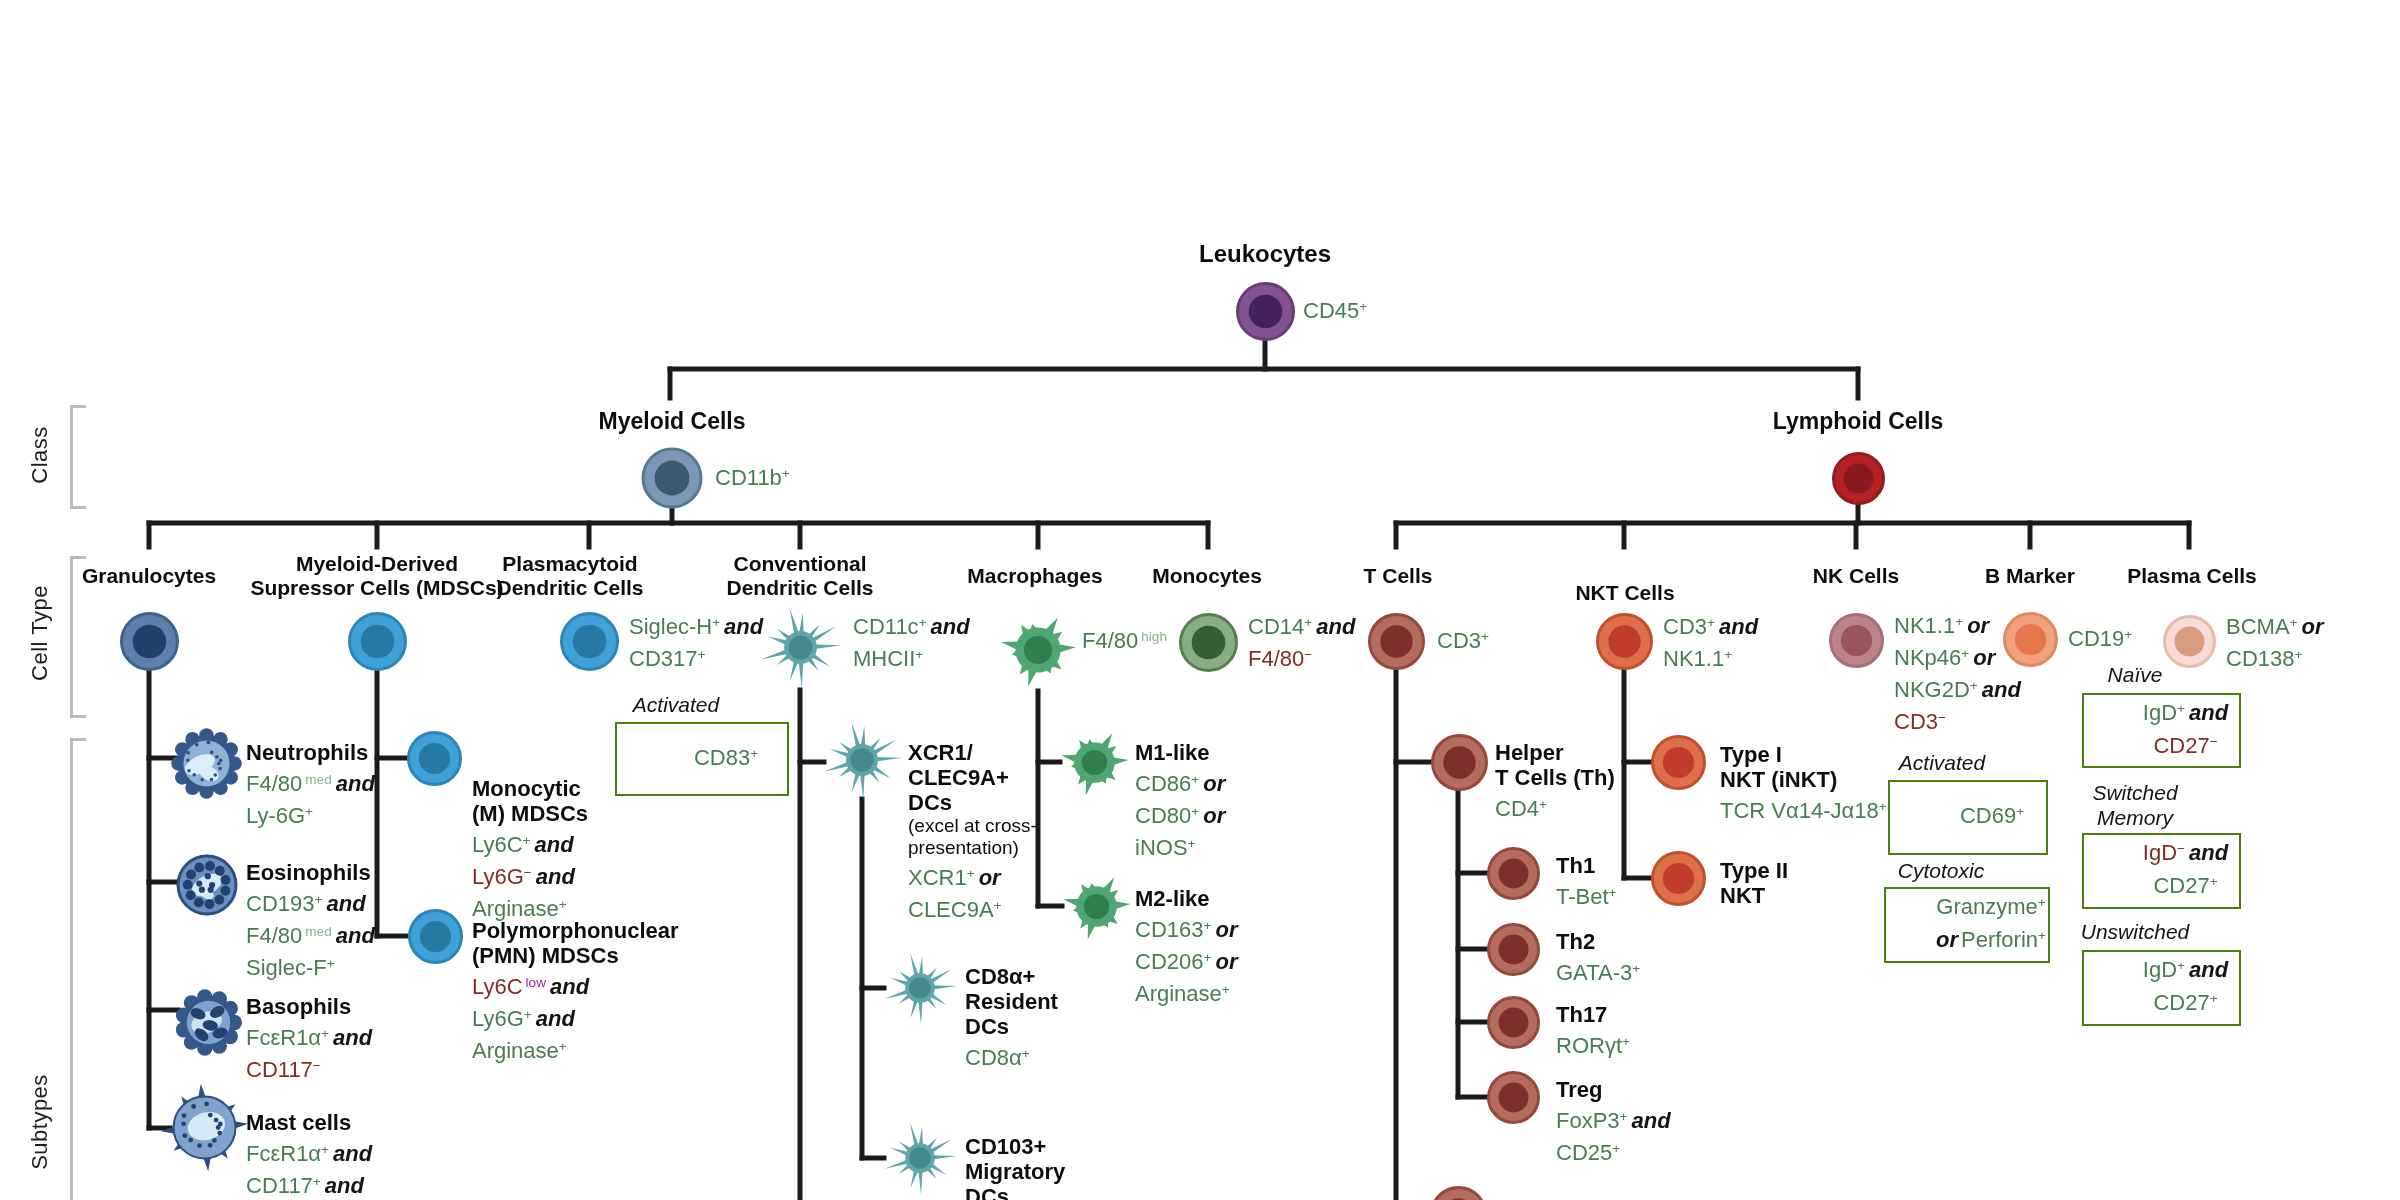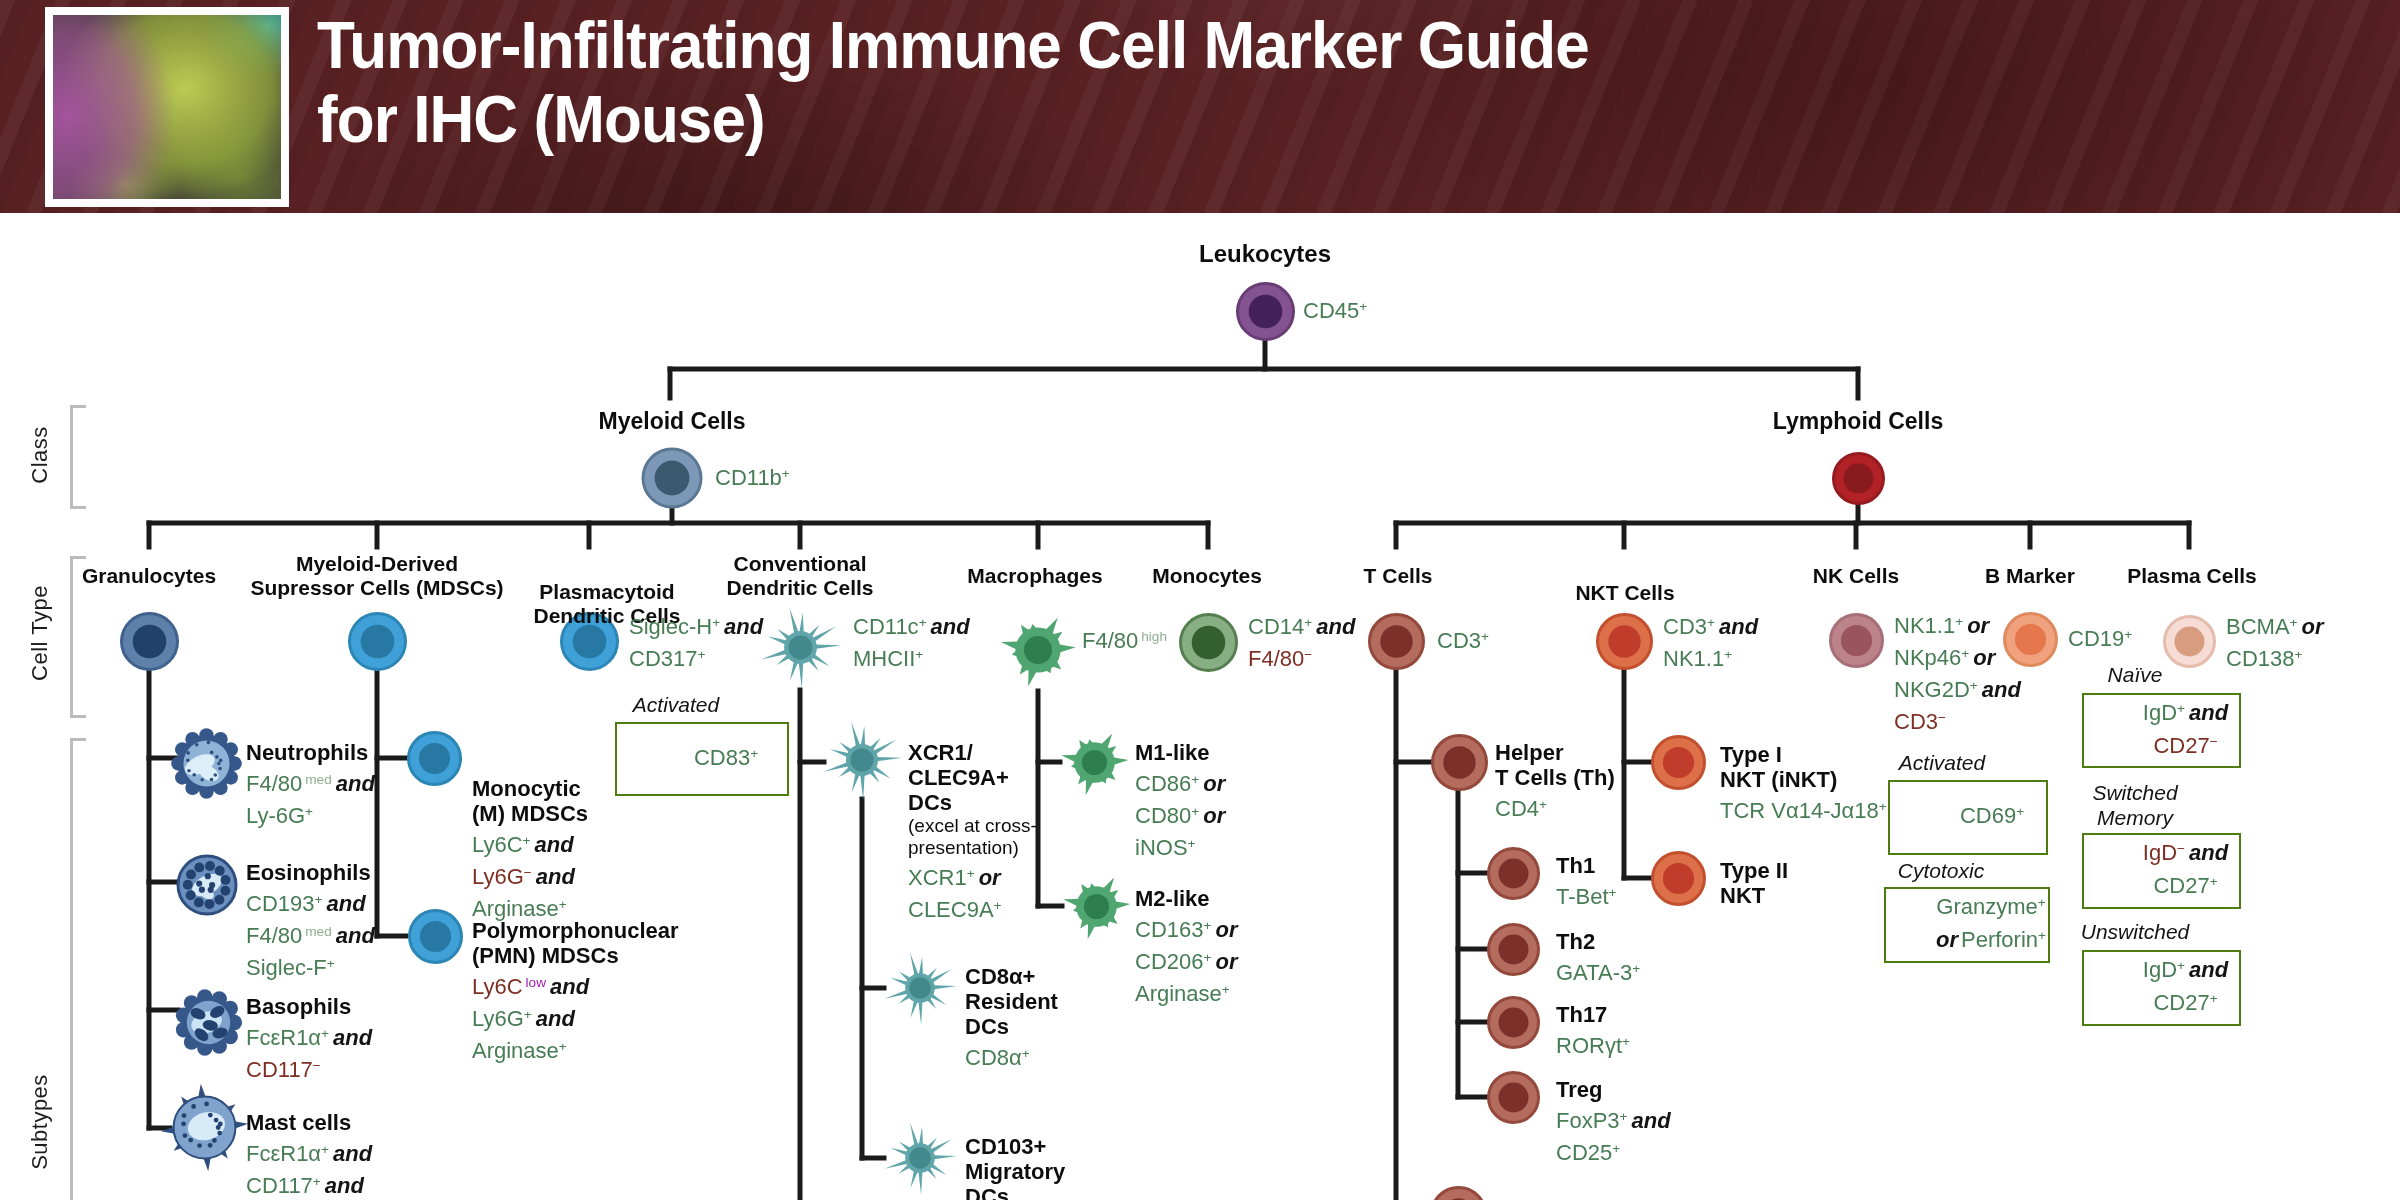--- a/index.html
+++ b/index.html
@@ -52,28 +52,20 @@
   .box-label{position:absolute;transform:translateX(-50%);font-style:italic;font-size:21px;line-height:25px;
     color:#141414;text-align:center;white-space:nowrap;}
   .icon{position:absolute;}
   svg.conn{position:absolute;left:0;top:0;}
 </style>
 </head>
 <body>
 
 <div class="canvas">
 
-  <div class="banner">
-    <div class="banner-streaks"></div>
-    <div class="banner-photo"></div>
-    <div class="banner-title">
-      <div>Tumor-Infiltrating Immune Cell Marker Guide</div>
-      <div>for IHC (Mouse)</div>
-    </div>
-  </div>
 
   <svg class="conn" id="connectors" width="2400" height="1200">
       <line x1="1265" y1="341" x2="1265" y2="369" stroke="#1A1A1A" stroke-width="5" stroke-linecap="square"></line>
       <line x1="670" y1="369" x2="1858" y2="369" stroke="#1A1A1A" stroke-width="5" stroke-linecap="square"></line>
       <line x1="670" y1="369" x2="670" y2="398" stroke="#1A1A1A" stroke-width="5" stroke-linecap="square"></line>
       <line x1="1858" y1="369" x2="1858" y2="398" stroke="#1A1A1A" stroke-width="5" stroke-linecap="square"></line>
       <line x1="672" y1="509" x2="672" y2="523" stroke="#1A1A1A" stroke-width="5" stroke-linecap="square"></line>
       <line x1="149" y1="523" x2="1208" y2="523" stroke="#1A1A1A" stroke-width="5" stroke-linecap="square"></line>
       <line x1="149" y1="523" x2="149" y2="547" stroke="#1A1A1A" stroke-width="5" stroke-linecap="square"></line>
       <line x1="377" y1="523" x2="377" y2="547" stroke="#1A1A1A" stroke-width="5" stroke-linecap="square"></line>
@@ -163,21 +155,21 @@
           <circle r="16.8" fill="#2878A4"></circle>
         </svg></div>
       <div class="lbl-type" style="left: 377px; top: 552px;">
         <div>Myeloid-Derived</div>
         <div>Supressor Cells (MDSCs)</div>
       </div>
       <div class="icon" style="left: 554.5px; top: 606.5px;"><svg width="69" height="69" viewBox="-34.5 -34.5 69 69">
           <circle r="28" fill="#3FA1D7" stroke="#2B86B6" stroke-width="3"></circle>
           <circle r="16.8" fill="#2878A4"></circle>
         </svg></div>
-      <div class="lbl-type" style="left: 607px; top: 552px; margin-top: 28px;">
+      <div class="lbl-type" style="left: 570px; top: 552px;">
         <div>Plasmacytoid</div>
         <div>Dendritic Cells</div>
       </div>
       <div class="mkblock" style="left: 629px; top: 612px;">
         <div class="mline"><span class="mk pos">Siglec-H<span class="sup">+</span></span><span class="conj">and</span></div>
         <div class="mline"><span class="mk pos">CD317<span class="sup">+</span></span></div>
       </div>
       <div class="icon" style="left: 752.5px; top: 599.5px;"><svg width="95" height="95" viewBox="-47.5 -47.5 95 95">
           <path d="M13.6 -3.1 L40.9 -2.2 L13.8 1.6 Z" fill="#5FA5AA"></path>
           <path d="M12.8 5.5 L29.3 18.9 L10.3 9.4 Z" fill="#5FA5AA"></path>

